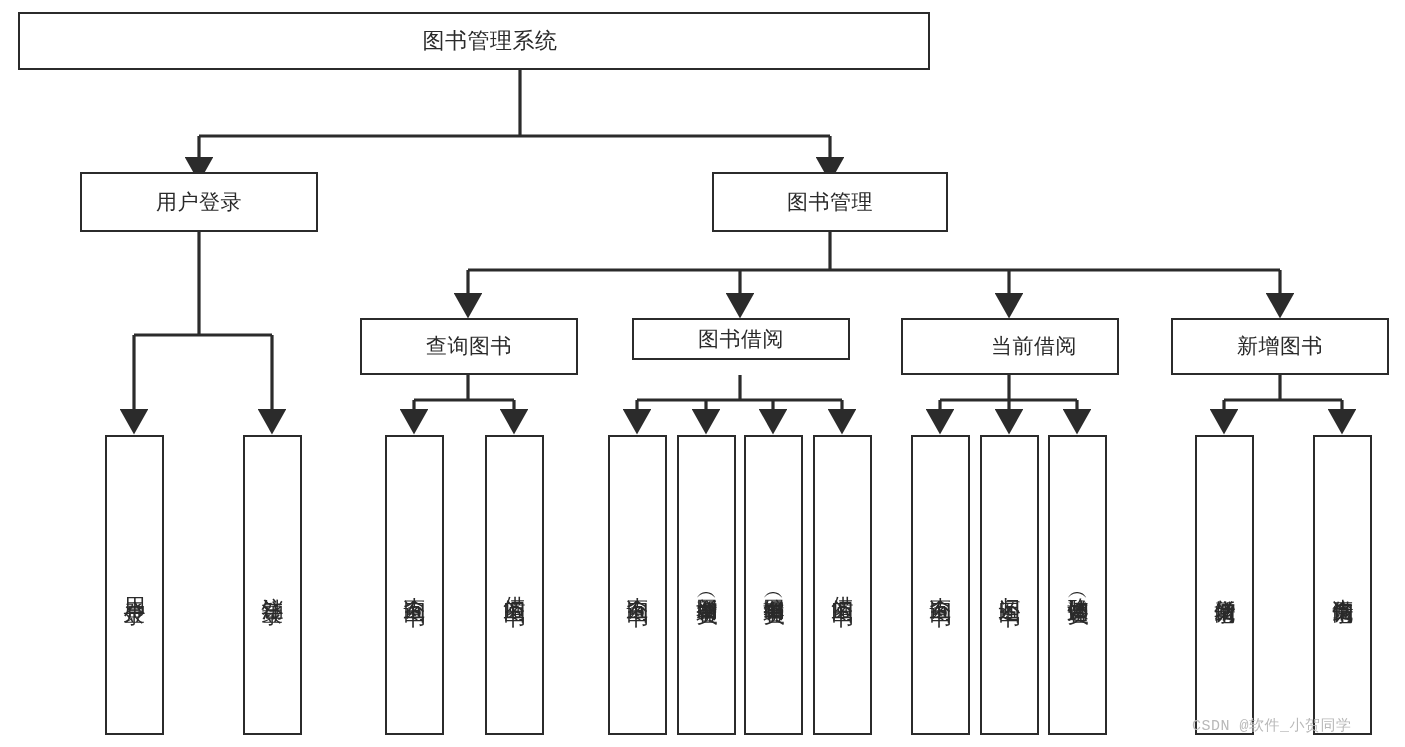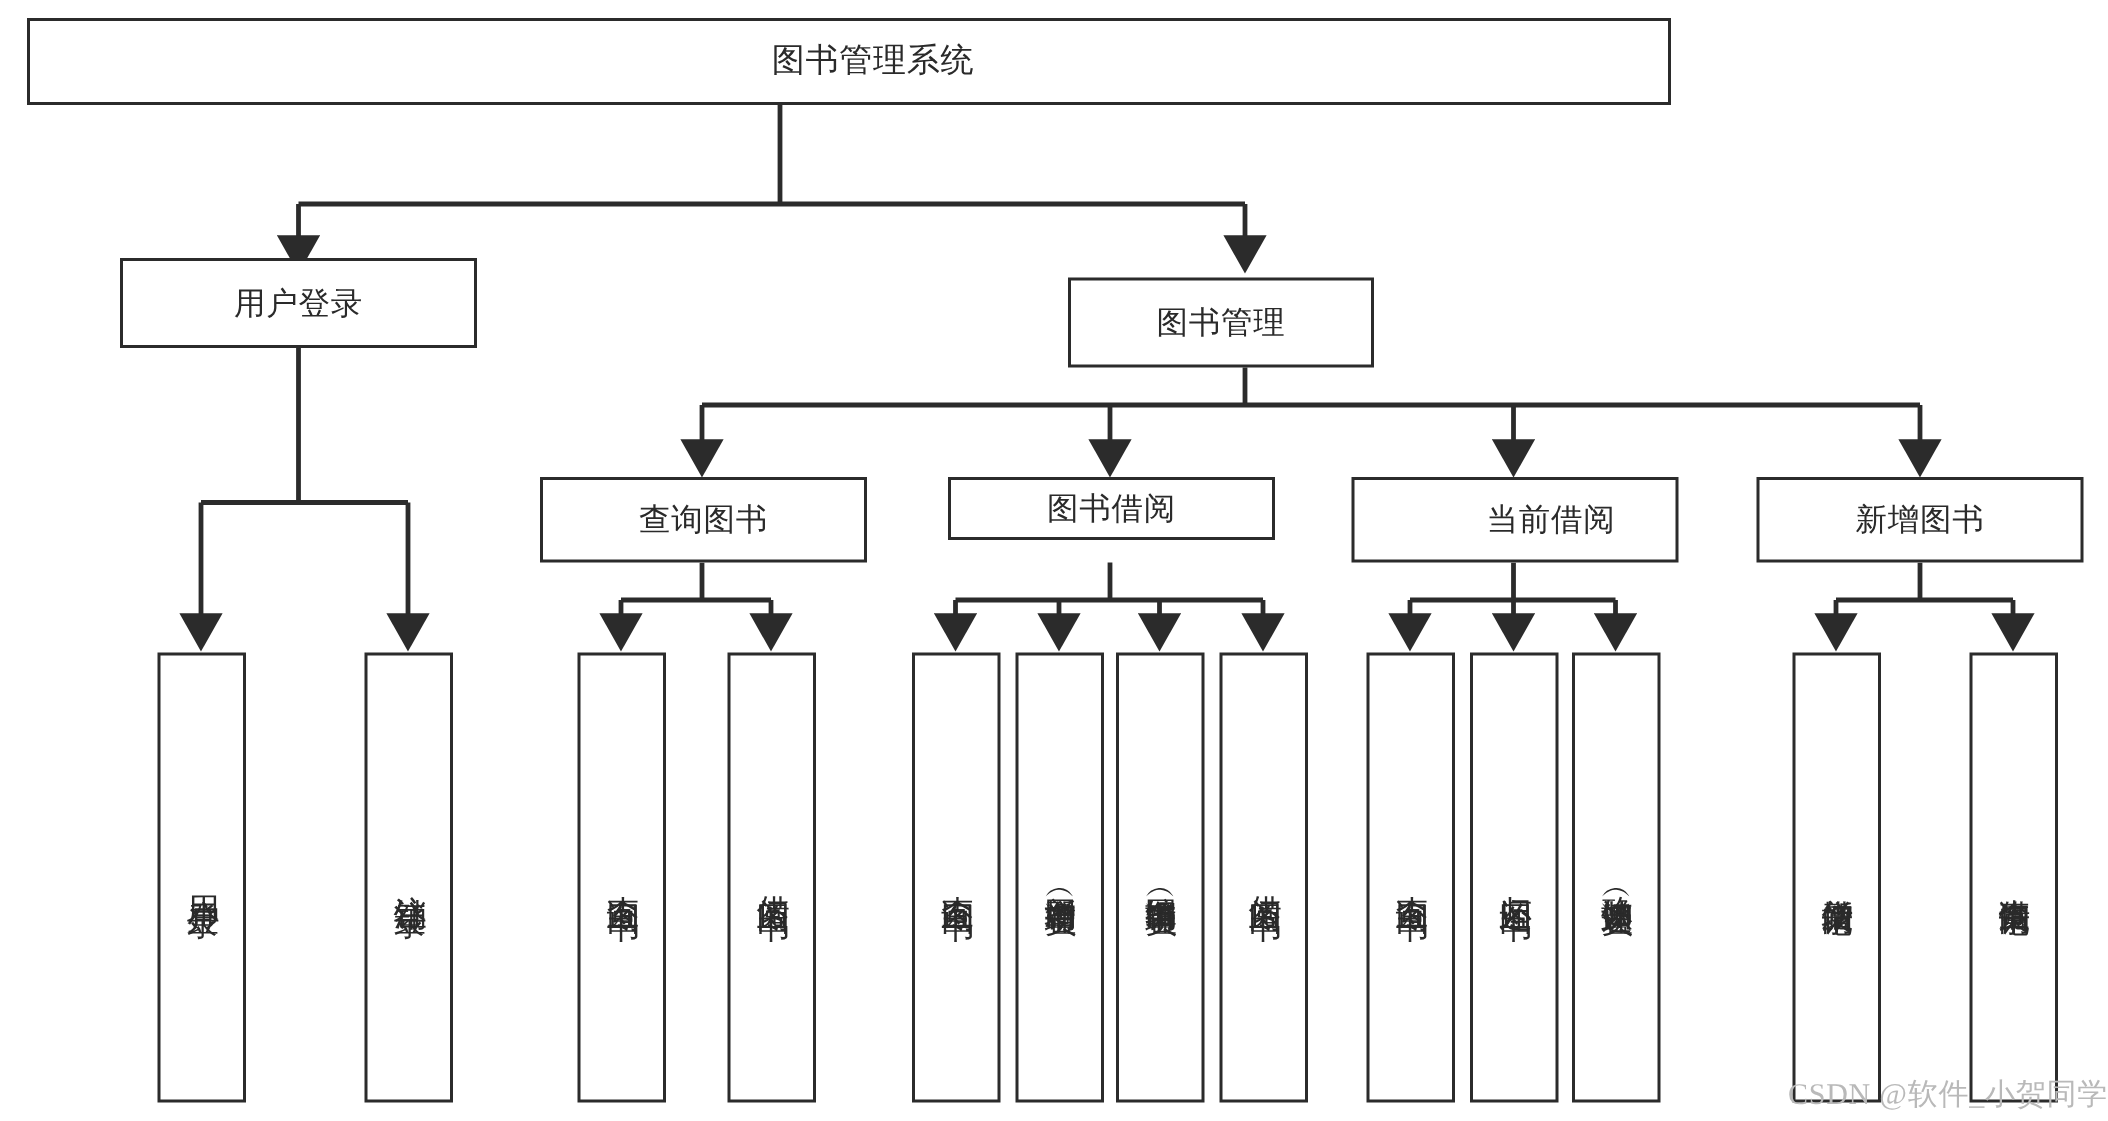--- a/index.html
+++ b/index.html
@@ -56,24 +56,24 @@
     max-height:290px;
   }
   .node.vert .lbl.long{
     font-size:21px;
     letter-spacing:1px;
   }
 
   .watermark{
     position:absolute;
     color:#b9b9b9;
-    font-size:20px;
+    font-size:15px;
     letter-spacing:0.5px;
     white-space:nowrap;
-    font-family:Liberation Serif, serif;
+    font-family:Liberation Mono, monospace;
     pointer-events:none;
   }
 </style>
 </head>
 <body>
 
 <div id="diagram" class="canvas">
 
   <svg class="edges" viewBox="0 0 1405 747">
     <defs>
@@ -118,28 +118,28 @@
       <path d="M1009,400 L1009,412" marker-end="url(#arrow)"></path>
       <path d="M1077,400 L1077,412" marker-end="url(#arrow)"></path>
 
       <path d="M1280,375 L1280,400"></path>
       <path d="M1224,400 L1342,400"></path>
       <path d="M1224,400 L1224,412" marker-end="url(#arrow)"></path>
       <path d="M1342,400 L1342,412" marker-end="url(#arrow)"></path>
     </g>
   </svg>
 
-  <div class="node horiz root" style="left:18px;top:12px;width:1096px;height:58px;padding-left:32px;">
+  <div class="node horiz root" style="left:18px;top:12px;width:912px;height:58px;padding-left:32px;">
     <span class="lbl">图书管理系统</span>
   </div>
 
   <div class="node horiz" style="left:80px;top:172px;width:238px;height:60px;">
     <span class="lbl">用户登录</span>
   </div>
-  <div class="node horiz" style="left:712px;top:185px;width:204px;height:60px;">
+  <div class="node horiz" style="left:712px;top:172px;width:236px;height:60px;">
     <span class="lbl">图书管理</span>
   </div>
 
   <div class="node horiz" style="left:360px;top:318px;width:218px;height:57px;">
     <span class="lbl">查询图书</span>
   </div>
   <div class="node horiz" style="left:632px;top:318px;width:218px;height:42px;">
     <span class="lbl">图书借阅</span>
   </div>
   <div class="node horiz" style="left:901px;top:318px;width:218px;height:57px;padding-left:48px;">

